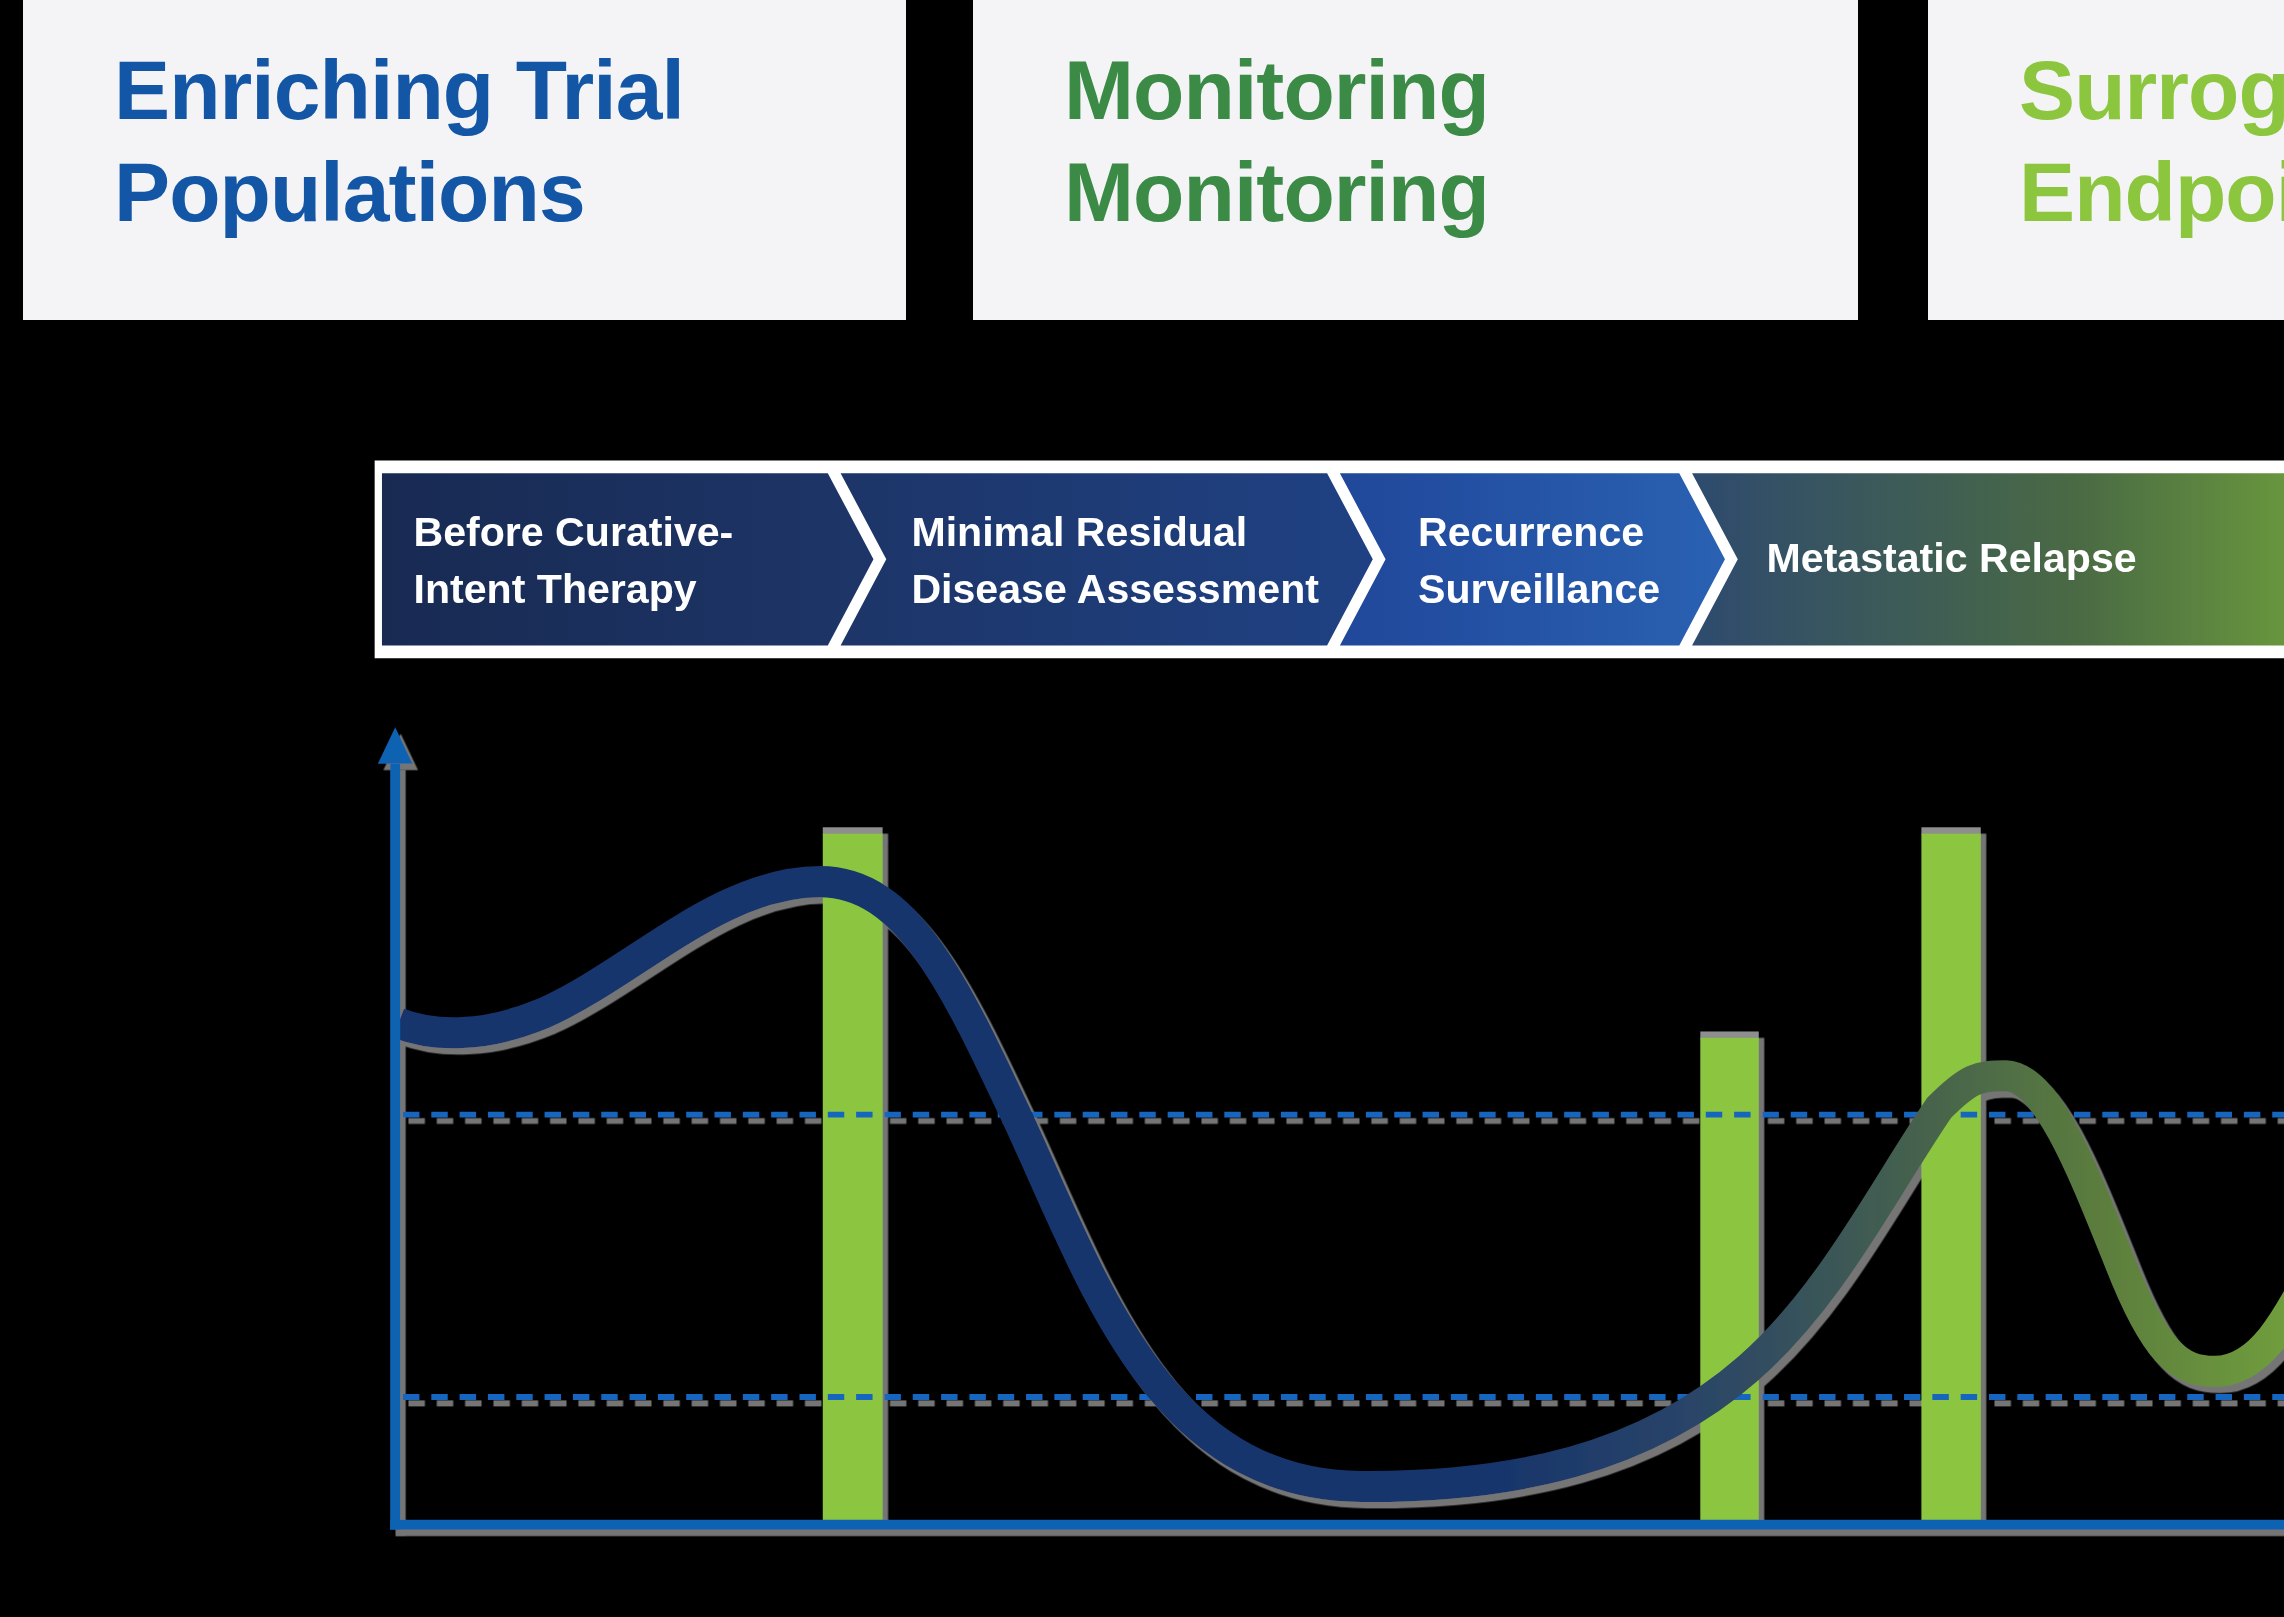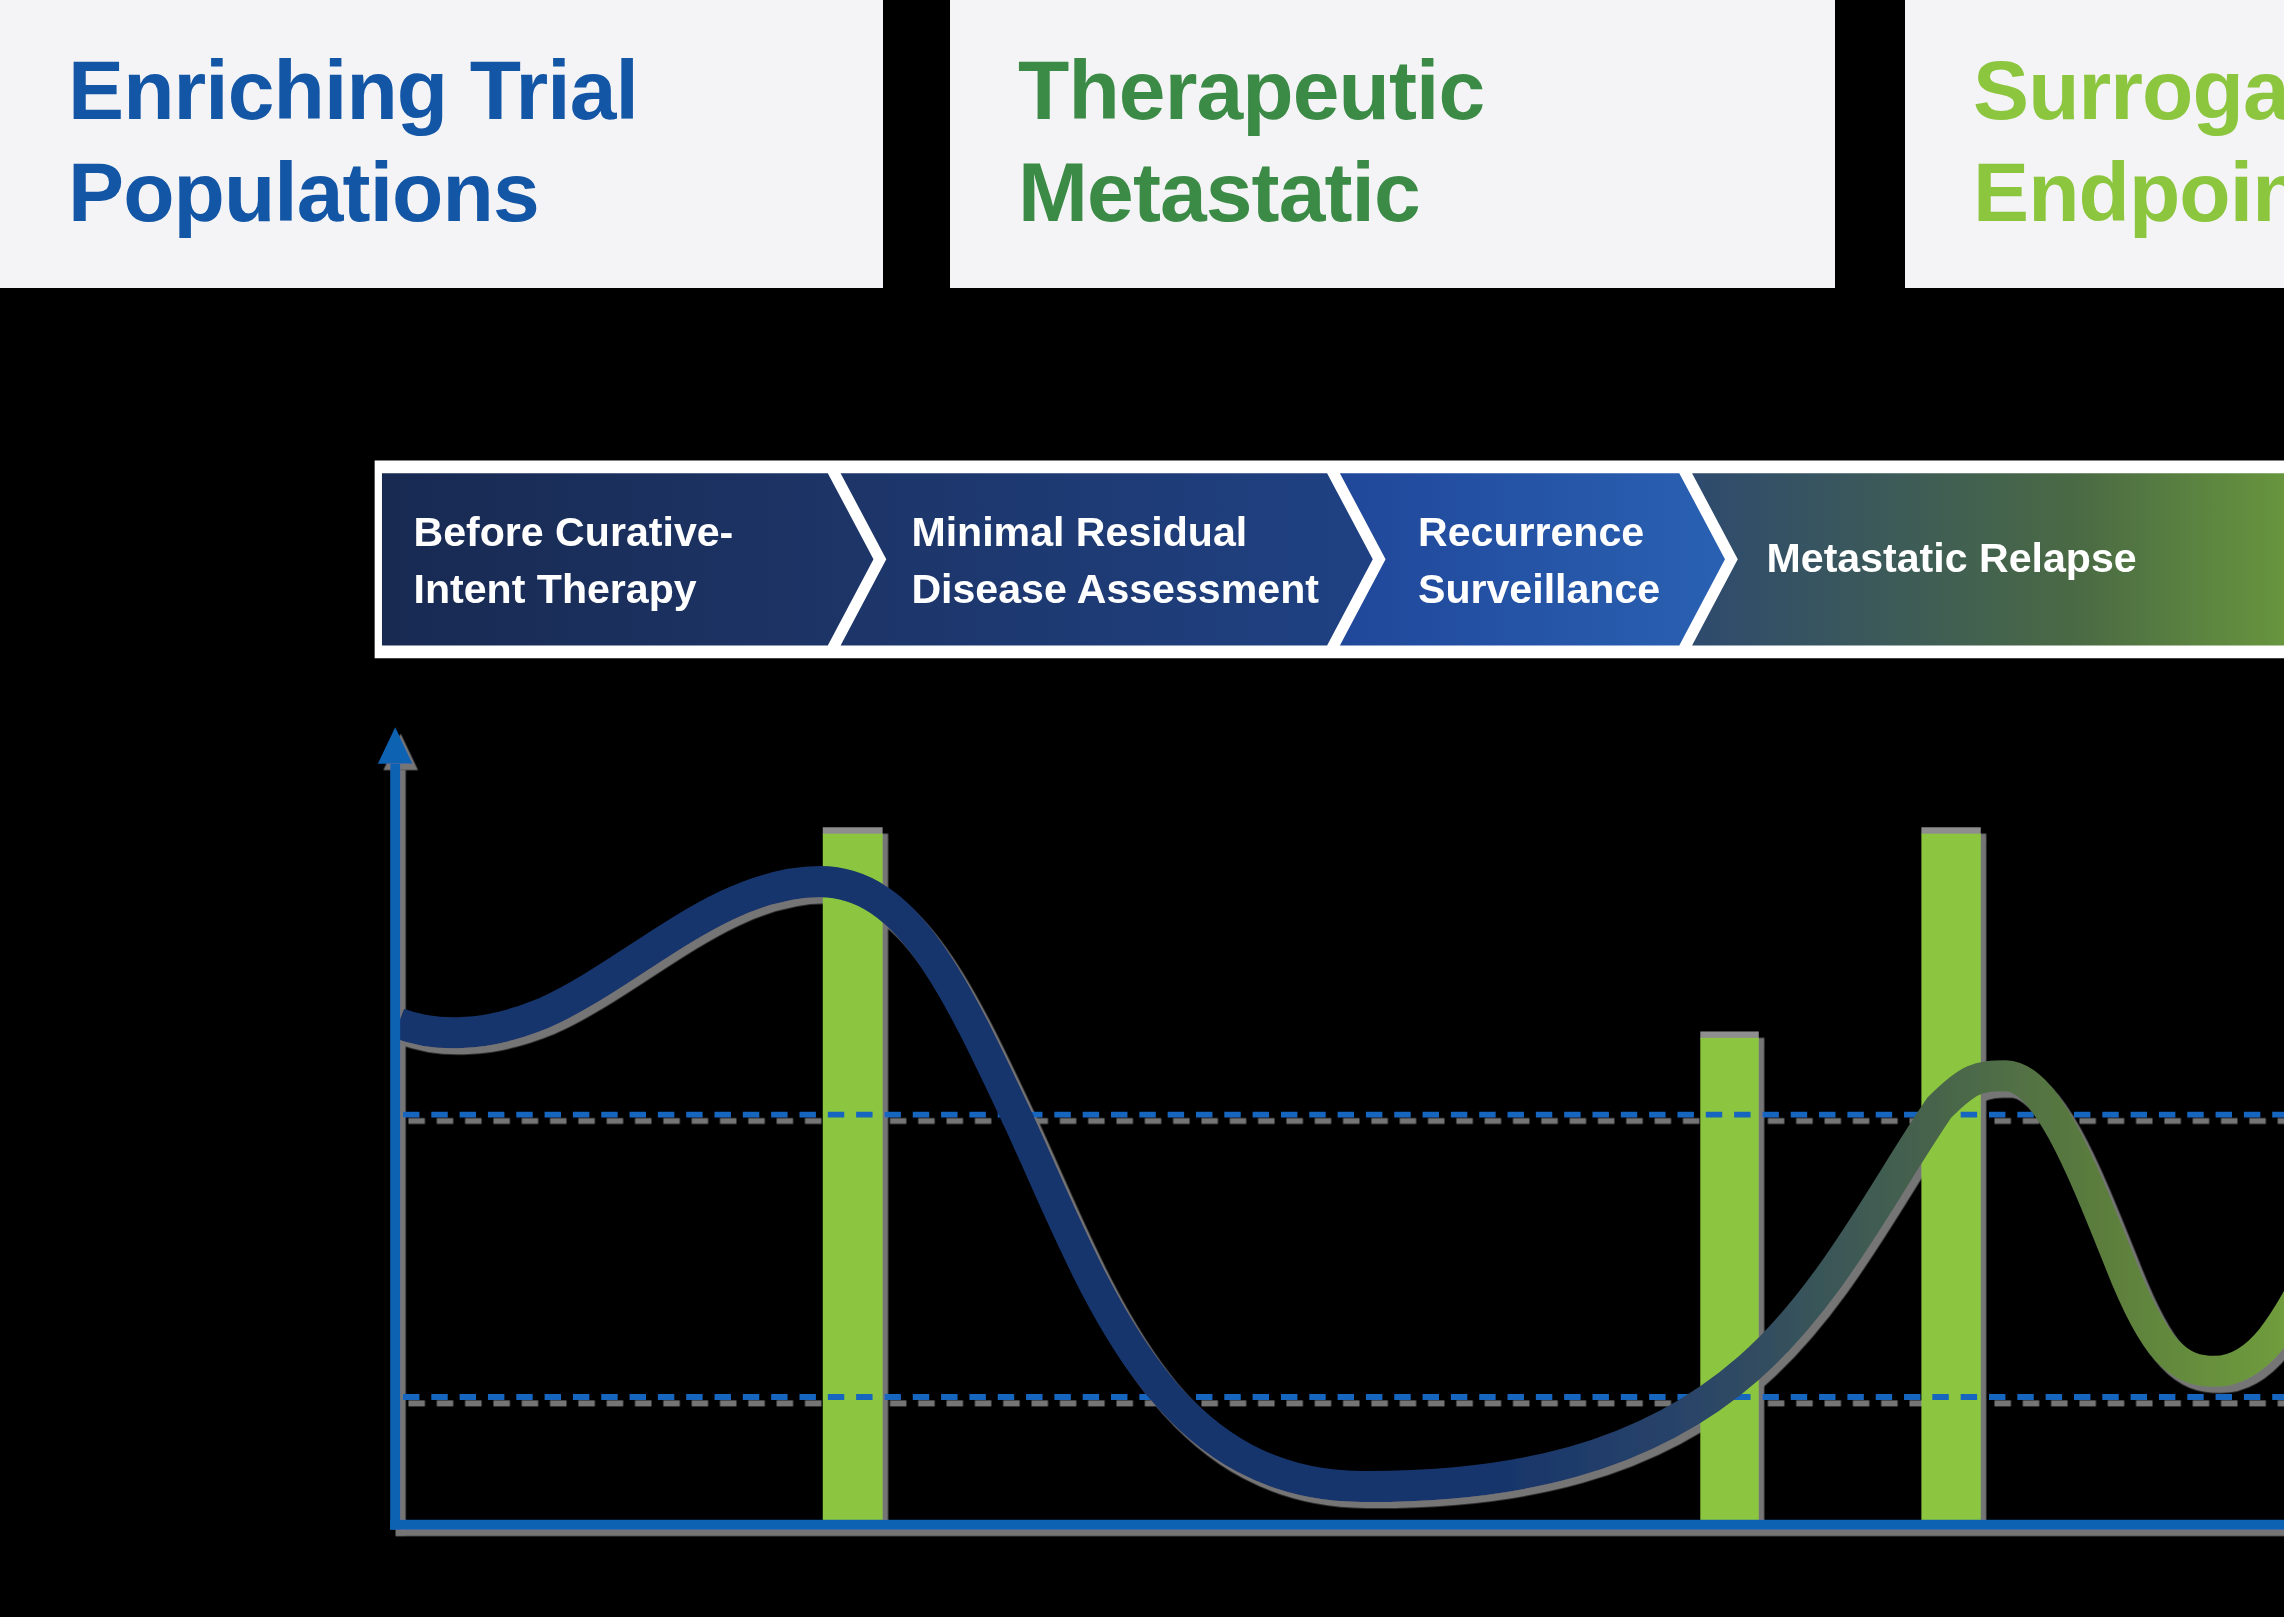--- a/index.html
+++ b/index.html
@@ -1,39 +1,39 @@
 <!DOCTYPE html>
 <html style="font-size:7.3px"><head>
 <meta charset="utf-8">
 <style>
   html,body{margin:0;padding:0;background:#000;}
   .page{position:relative;width:2783px;height:1618px;background:#000;overflow:hidden;
         font-family:"Liberation Sans",sans-serif;}
-  .hbox{position:absolute;top:0;height:288px;background:#F4F4F6;box-sizing:border-box;
-        padding:39px 18px 0 68px;}
+  .hbox{position:absolute;top:0;height:320px;background:#F4F4F6;box-sizing:border-box;
+        padding:39px 18px 0 91px;margin-left:23px;}
   .hbox .t{font-weight:700;font-size:84px;line-height:1.22;letter-spacing:-0.9px;}
   #hbox-1{left:0;width:883px;}
   #hbox-2{left:950px;width:885px;}
   #hbox-3{left:1905px;width:878px;}
   #hbox-1 .t{color:#1356A6;}
   #hbox-2 .t{color:#3B8B47;}
   #hbox-3 .t{color:#8CC63F;}
   svg{position:absolute;left:0;top:0;}
   .seg-label{fill:#FFFFFF;font-family:"Liberation Sans",sans-serif;font-weight:700;font-size:90px;}
 </style>
 </head>
 <body>
 
 <div class="page">
 
   <div class="hbox" id="hbox-1">
     <div class="t">Enriching Trial Populations</div>
   </div>
   <div class="hbox" id="hbox-2">
-    <div class="t">Therapeutic Metastatic</div>
+    <div class="t">Monitoring Monitoring</div>
   </div>
   <div class="hbox" id="hbox-3">
     <div class="t">Surrogate Endpoints</div>
   </div>
 
   <svg width="2783" height="1618" viewBox="0 0 6092 3542">
     <defs>
       <linearGradient id="seg1g" x1="836" x2="1912" y1="0" y2="0" gradientUnits="userSpaceOnUse">
         <stop offset="0" stop-color="#182A52"></stop>
           <stop offset="1" stop-color="#1D3568"></stop>

